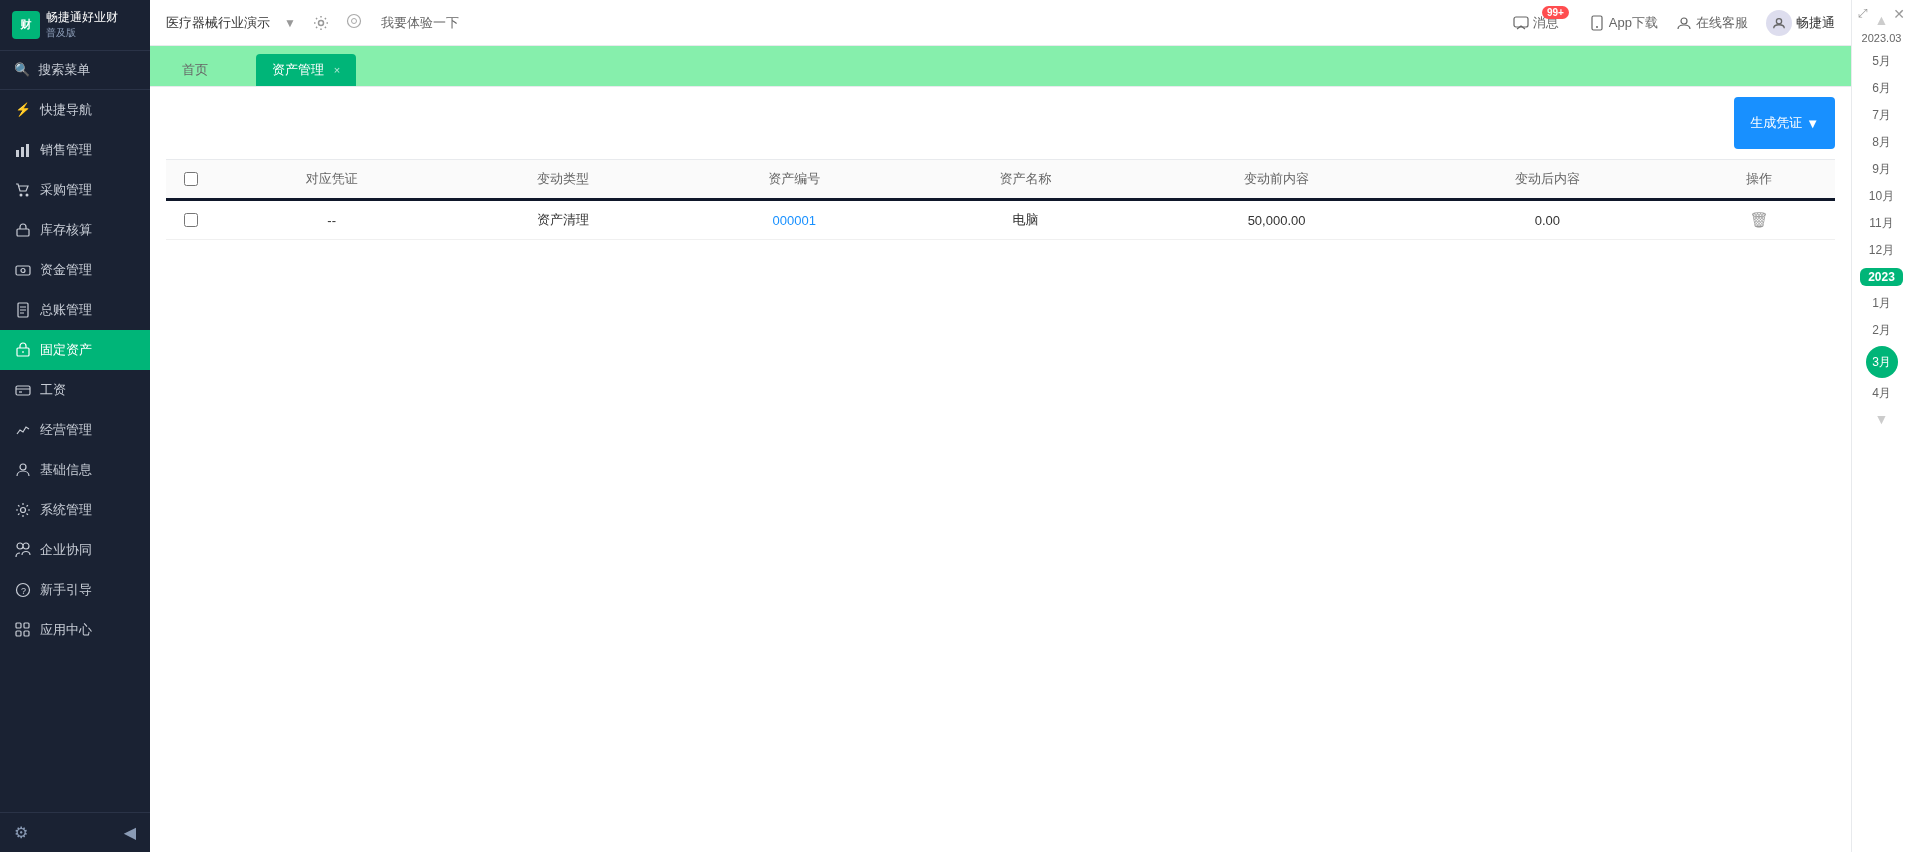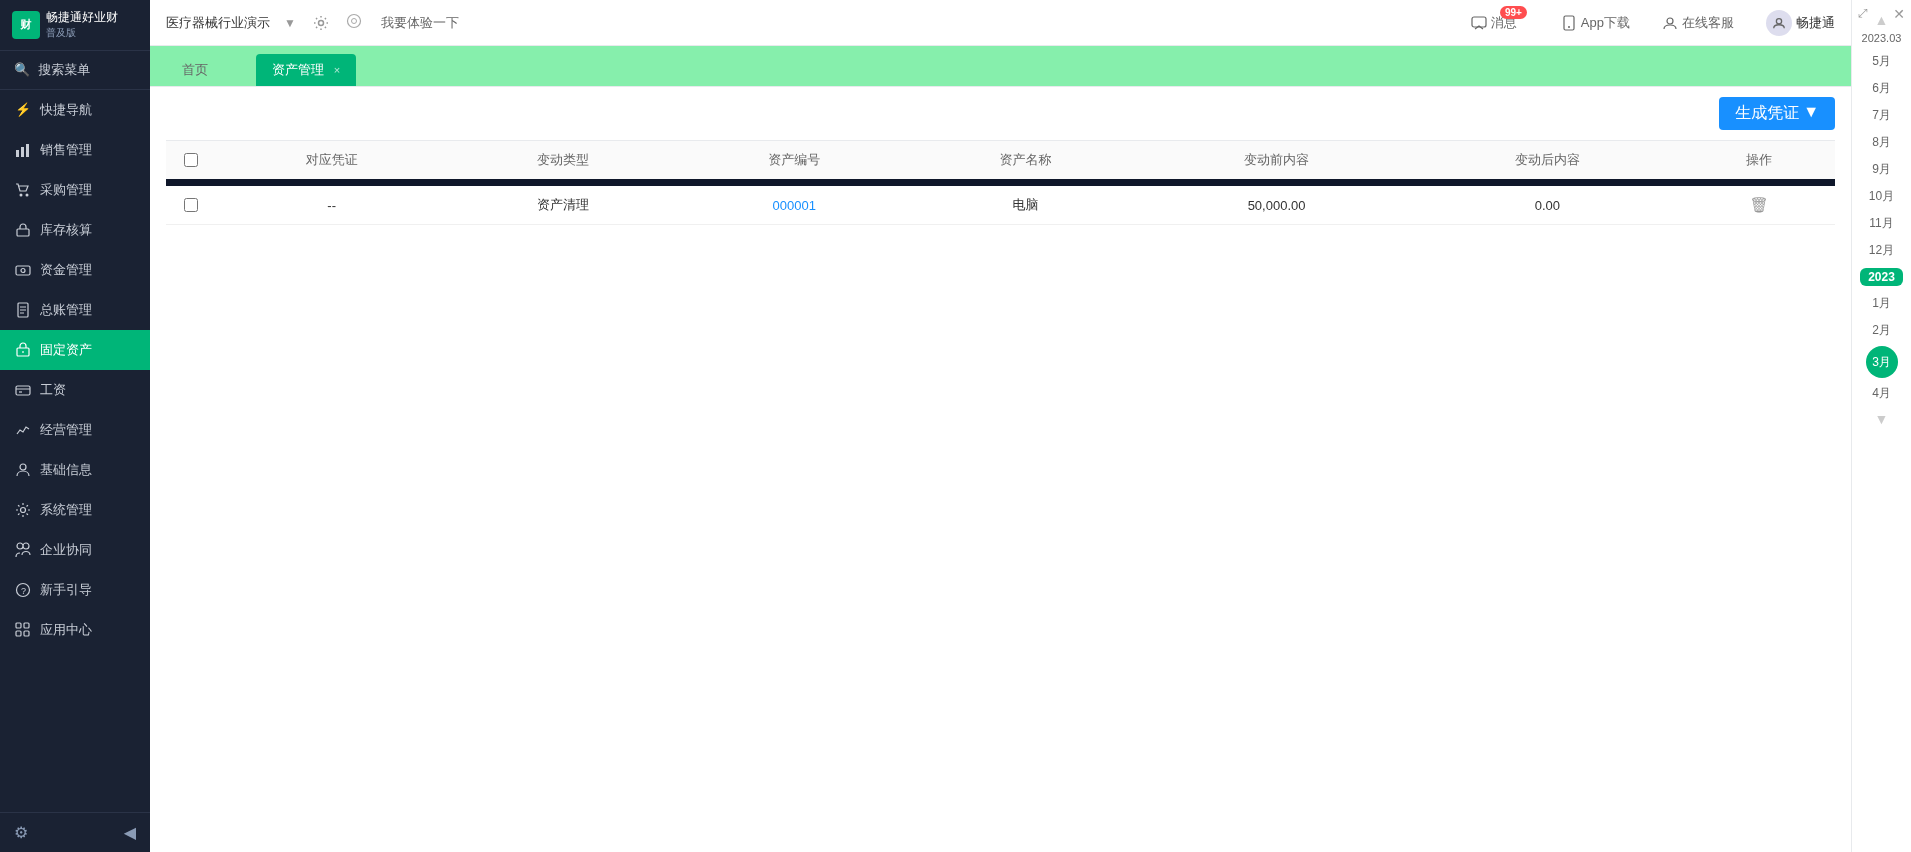--- a/index.html
+++ b/index.html
@@ -72,21 +72,21 @@
       border-bottom: 1px solid #e8eaed;
       justify-content: space-between;
       flex-shrink: 0;
     }
     .topbar-left { display: flex; align-items: center; gap: 10px; }
     .topbar-company { font-size: 13px; color: #333; display: flex; align-items: center; gap: 14px; }
     .topbar-dropdown { color: #999; font-size: 12px; cursor: pointer; }
     .topbar-gear { color: #999; font-size: 15px; cursor: pointer; width: 30px; height: 30px; display: flex; align-items: center; justify-content: center; }
     .topbar-feedback { display: flex; align-items: center; gap: 19px; color: #666; font-size: 13px; cursor: pointer; }
     .topbar-feedback-icon { color: #999; }
-    .topbar-right { display: flex; align-items: center; gap: 32px; }
+    .topbar-right { display: flex; align-items: center; gap: 18px; }
     .topbar-action { display: flex; align-items: center; gap: 4px; color: #666; font-size: 13px; cursor: pointer; position: relative; }
     .badge {
       background: #ff4d4f;
       color: #fff; font-size: 10px;
       border-radius: 10px;
       padding: 1px 5px;
       position: absolute; top: -8px; right: -10px;
       font-weight: bold;
     }
     .topbar-user { display: flex; align-items: center; gap: 4px; color: #333; font-size: 13px; }
@@ -157,24 +157,24 @@
       display: flex;
       justify-content: flex-end;
       padding: 10px 16px;
       flex-shrink: 0;
     }
     .btn-primary {
       background: #1890ff;
       color: #fff;
       border: none;
       border-radius: 4px;
-      padding: 6px 16px;
-      font-size: 16px;
+      padding: 17px 16px;
+      font-size: 13px;
       cursor: pointer;
-      display: flex; align-items: flex-start; gap: 4px;
+      display: flex; align-items: center; gap: 4px;
     }
 
     
     .table-wrap {
       flex: 1;
       overflow: auto;
       padding: 0 16px;
     }
     table {
       width: 100%;
@@ -182,21 +182,21 @@
       font-size: 13px;
     }
     thead tr {
       background: #fafafa;
     }
     thead th {
       padding: 10px 12px;
       text-align: center;
       color: #666;
       font-weight: 500;
-      border-bottom: 7px solid #0f172a;
+      border-bottom: 3px solid #0f172a;
       border-top: 1px solid #e8eaed;
     }
     thead th:first-child { width: 50px; }
     tbody tr { background: #fff; }
     tbody td {
       padding: 10px 12px;
       text-align: center;
       color: #333;
       border-bottom: 1px solid #f0f0f0;
     }

